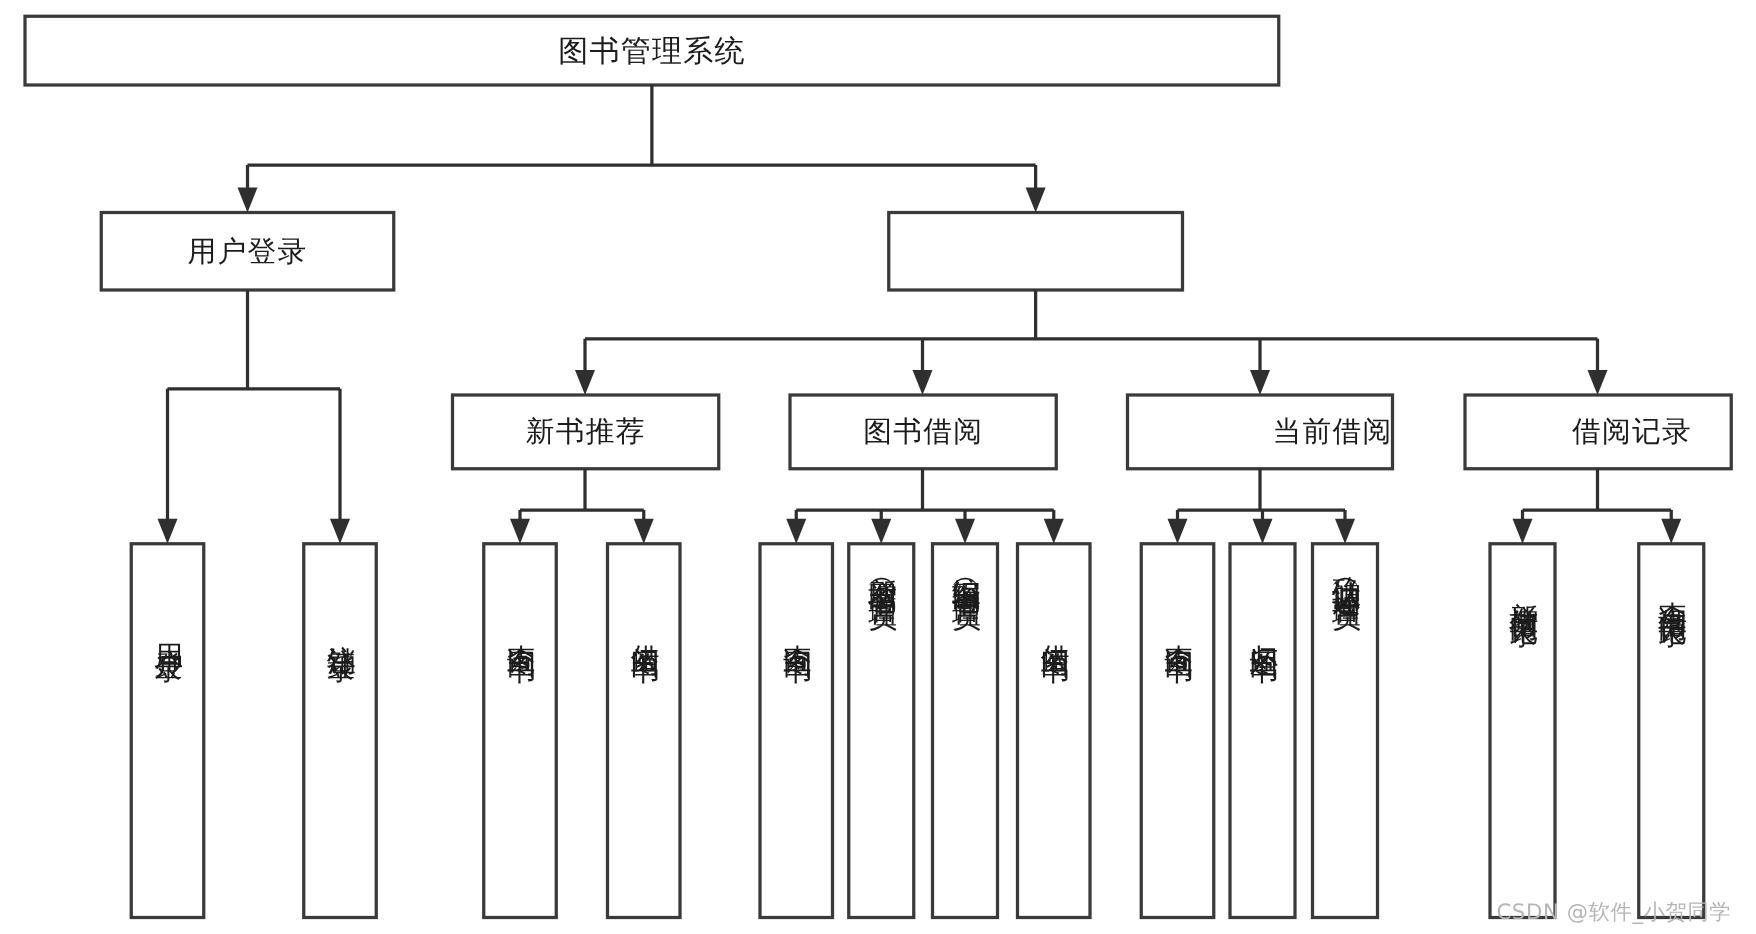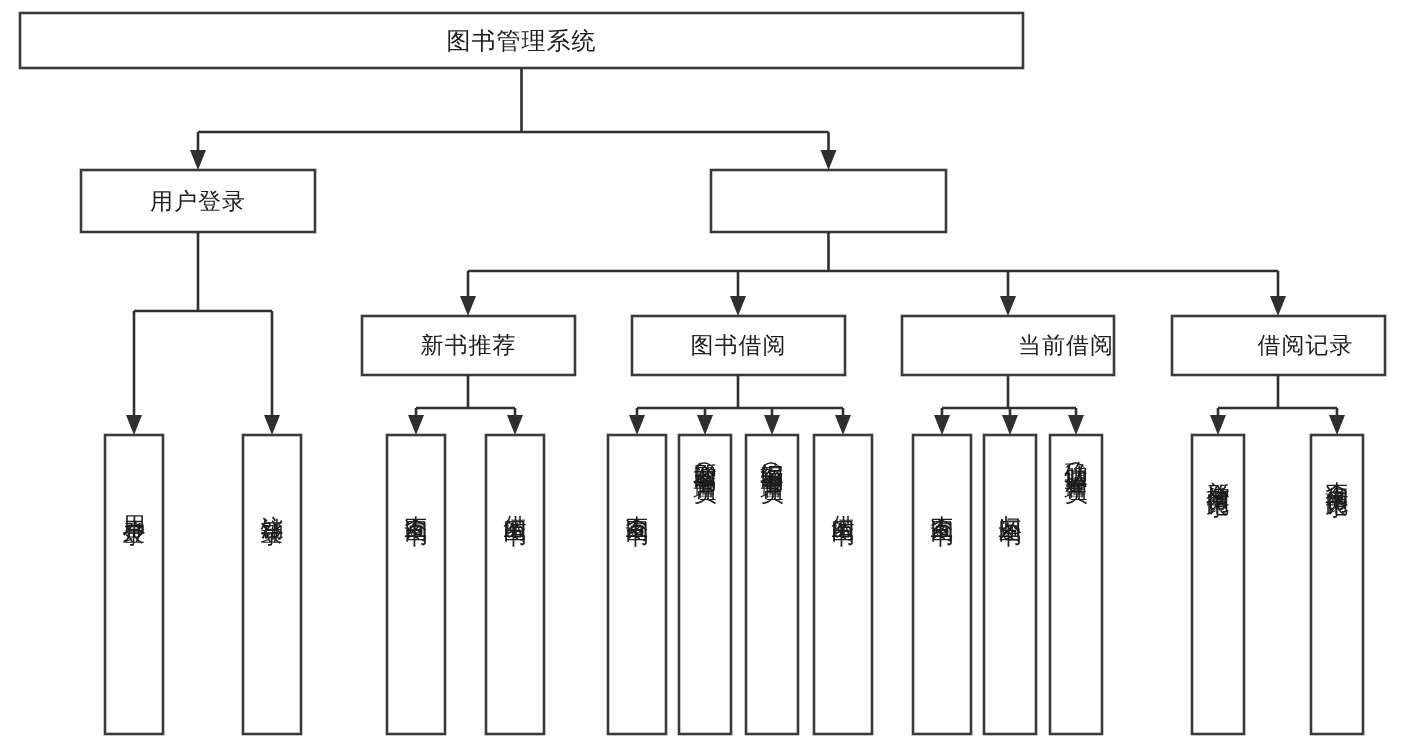--- a/index.html
+++ b/index.html
@@ -215,14 +215,15 @@
     <span class="vert-text">确认归还（管理员）</span>
   </div>
 
   <div class="vert-text-wrap" style="left:1192px; top:435px; width:52px; height:299px; padding-top:28px;">
     <span class="vert-text">新增借阅记录</span>
   </div>
   <div class="vert-text-wrap" style="left:1311px; top:435px; width:52px; height:299px; padding-top:28px;">
     <span class="vert-text">查询借阅记录</span>
   </div>
 
+  <div id="watermark">CSDN @软件_小贺同学</div>
 
 </div>
 
 </body></html>

